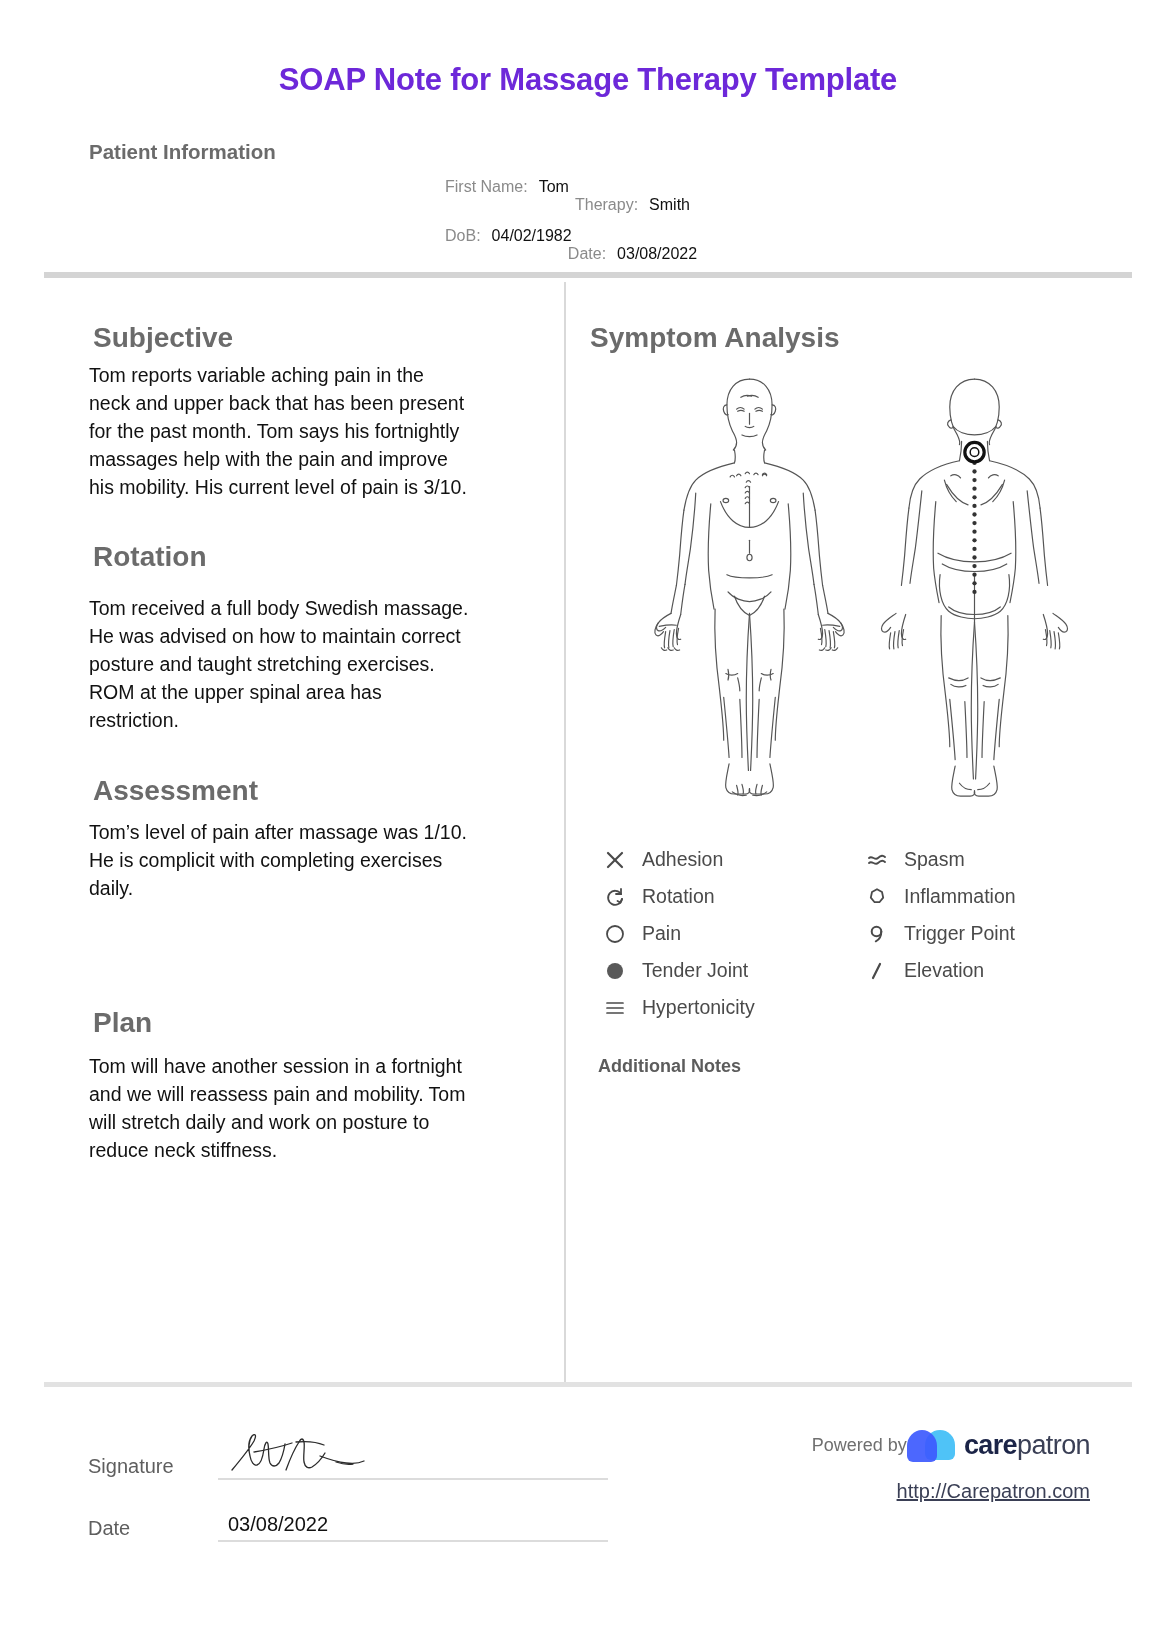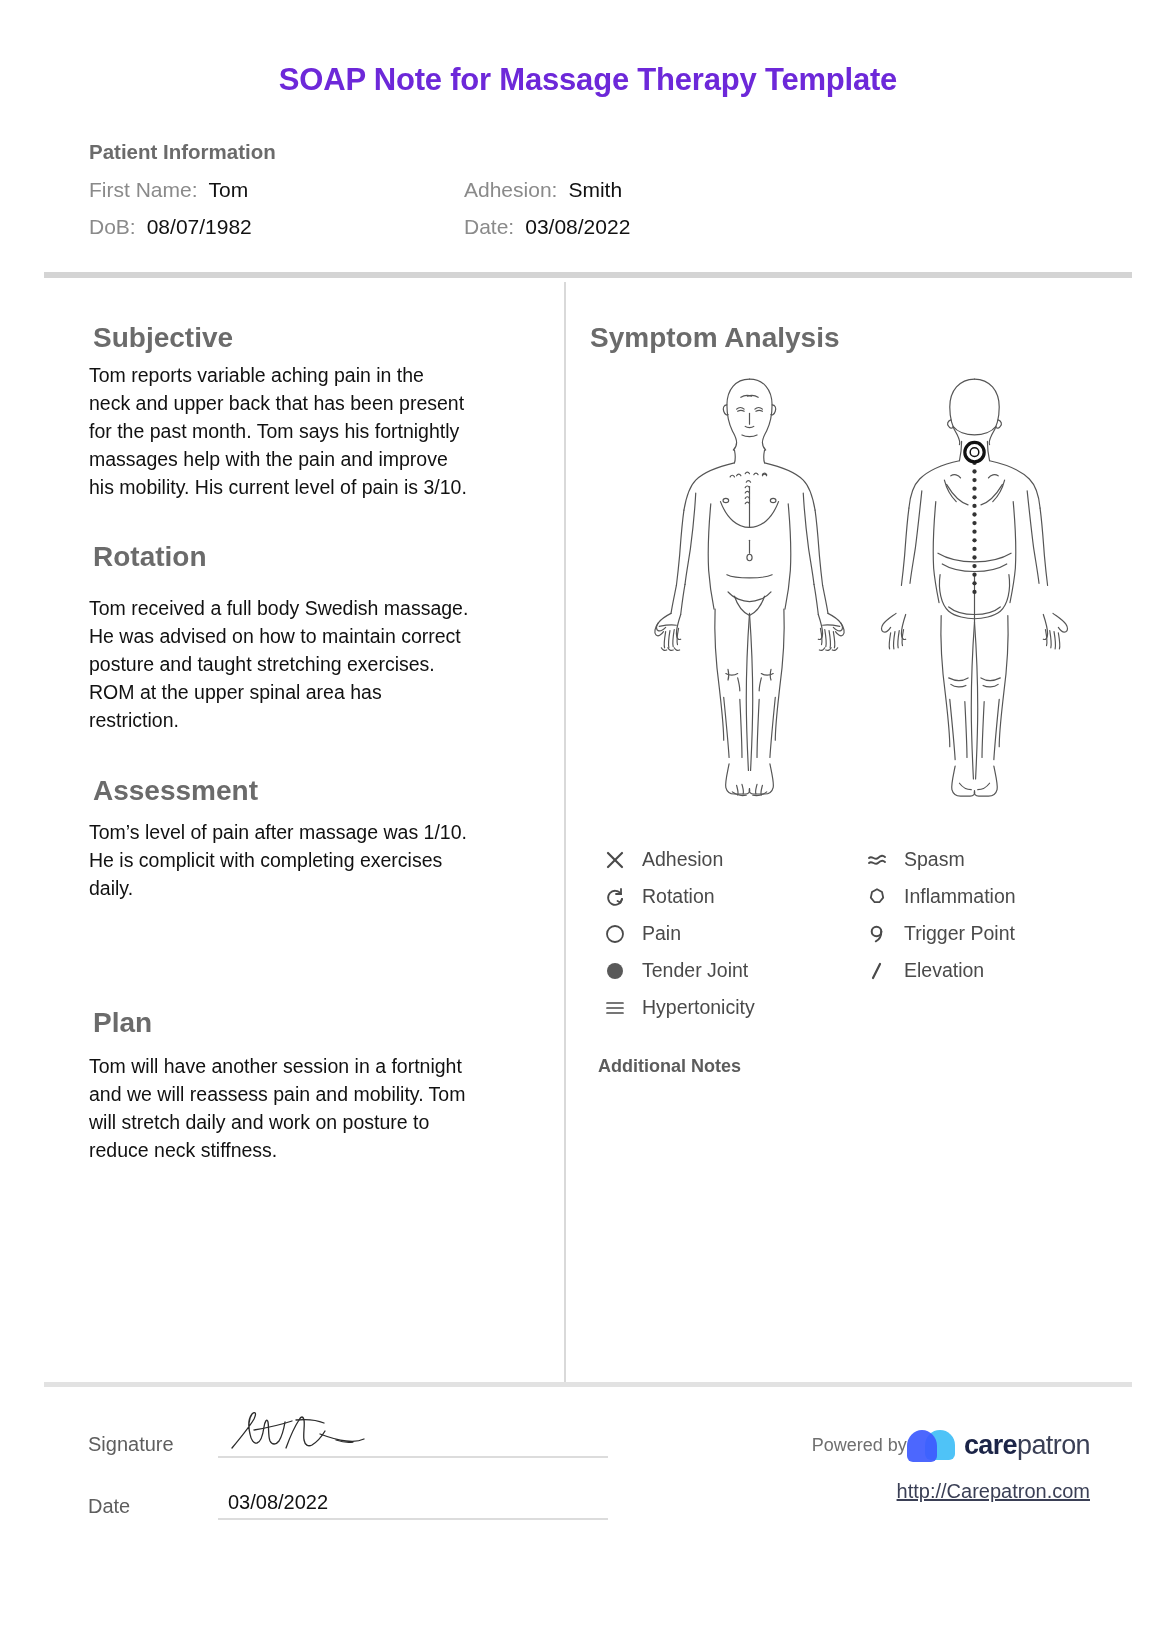--- a/index.html
+++ b/index.html
@@ -40,21 +40,22 @@
   .patient-heading {
     font-size: 20.5px;
     font-weight: bold;
     color: #6b6b6b;
     margin-bottom: 14px;
   }
   .info-row {
     display: flex;
     align-items: center;
     margin-bottom: 13px;
-    font-size: 21px;
+    font-size: 16px;
+    flex-direction: column;
   }
   .info-cell {
     display: flex;
     align-items: baseline;
   }
   .info-cell.first { width: 375px; }
   .info-label {
     color: #8a8a8a;
     margin-right: 11px;
     white-space: nowrap;
@@ -184,21 +185,21 @@
   .footer {
     position: absolute;
     top: 1398px;
     left: 44px;
     width: 1088px;
     height: 200px;
   }
   .sig-area {
     position: absolute;
     left: 44px;
-    top: 24px;
+    top: 46px;
     width: 520px;
   }
   .sig-row {
     display: flex;
     align-items: flex-end;
     margin-bottom: 26px;
     position: relative;
   }
   .sig-key {
     font-size: 20px;
@@ -292,29 +293,29 @@
 
   <div class="patient-block">
     <div class="patient-heading">Patient Information</div>
 
     <div class="info-row">
       <div class="info-cell first">
         <span class="info-label">First Name:</span>
         <span class="info-value">Tom</span>
       </div>
       <div class="info-cell">
-        <span class="info-label">Adhesion:</span>
+        <span class="info-label">Therapy:</span>
         <span class="info-value">Smith</span>
       </div>
     </div>
 
     <div class="info-row">
       <div class="info-cell first">
         <span class="info-label">DoB:</span>
-        <span class="info-value">08/07/1982</span>
+        <span class="info-value">04/02/1982</span>
       </div>
       <div class="info-cell">
         <span class="info-label">Date:</span>
         <span class="info-value">03/08/2022</span>
       </div>
     </div>
   </div>
 
   <div class="top-rule"></div>
 

